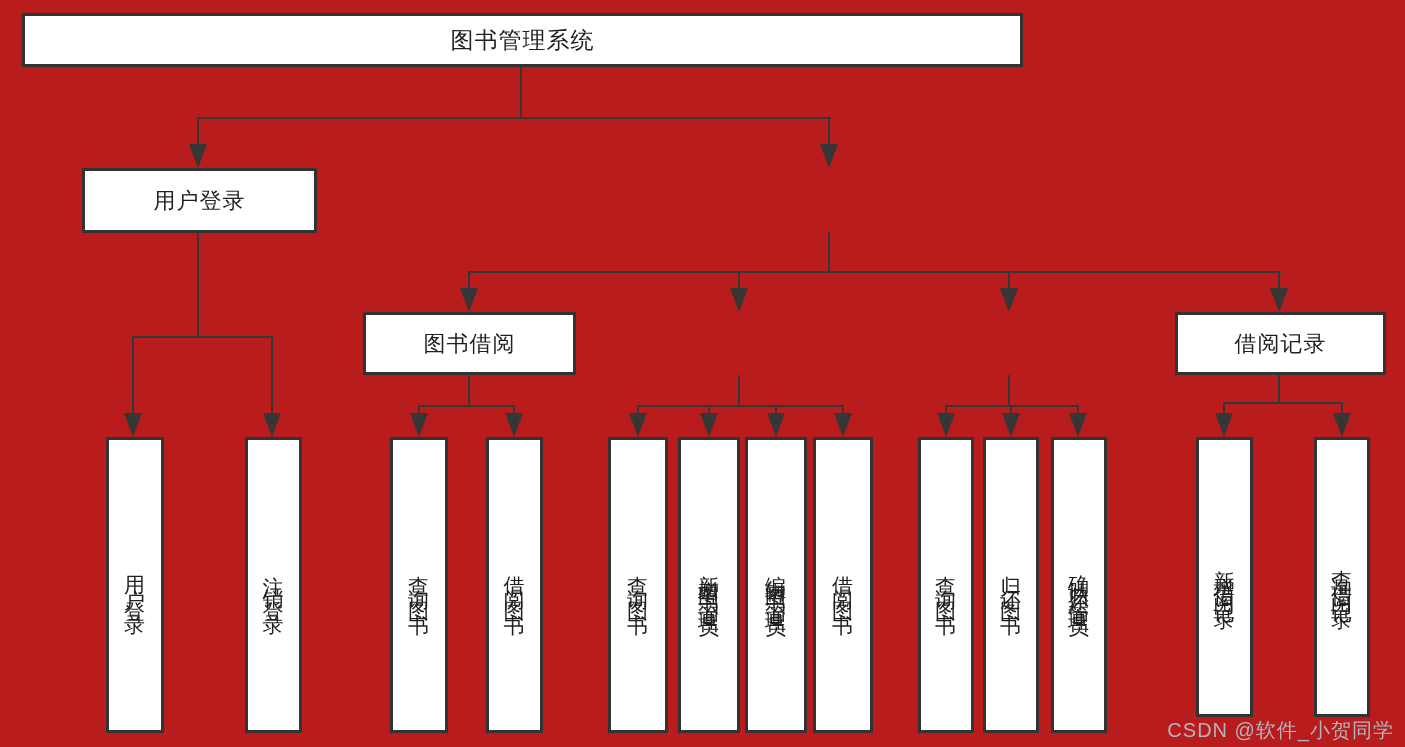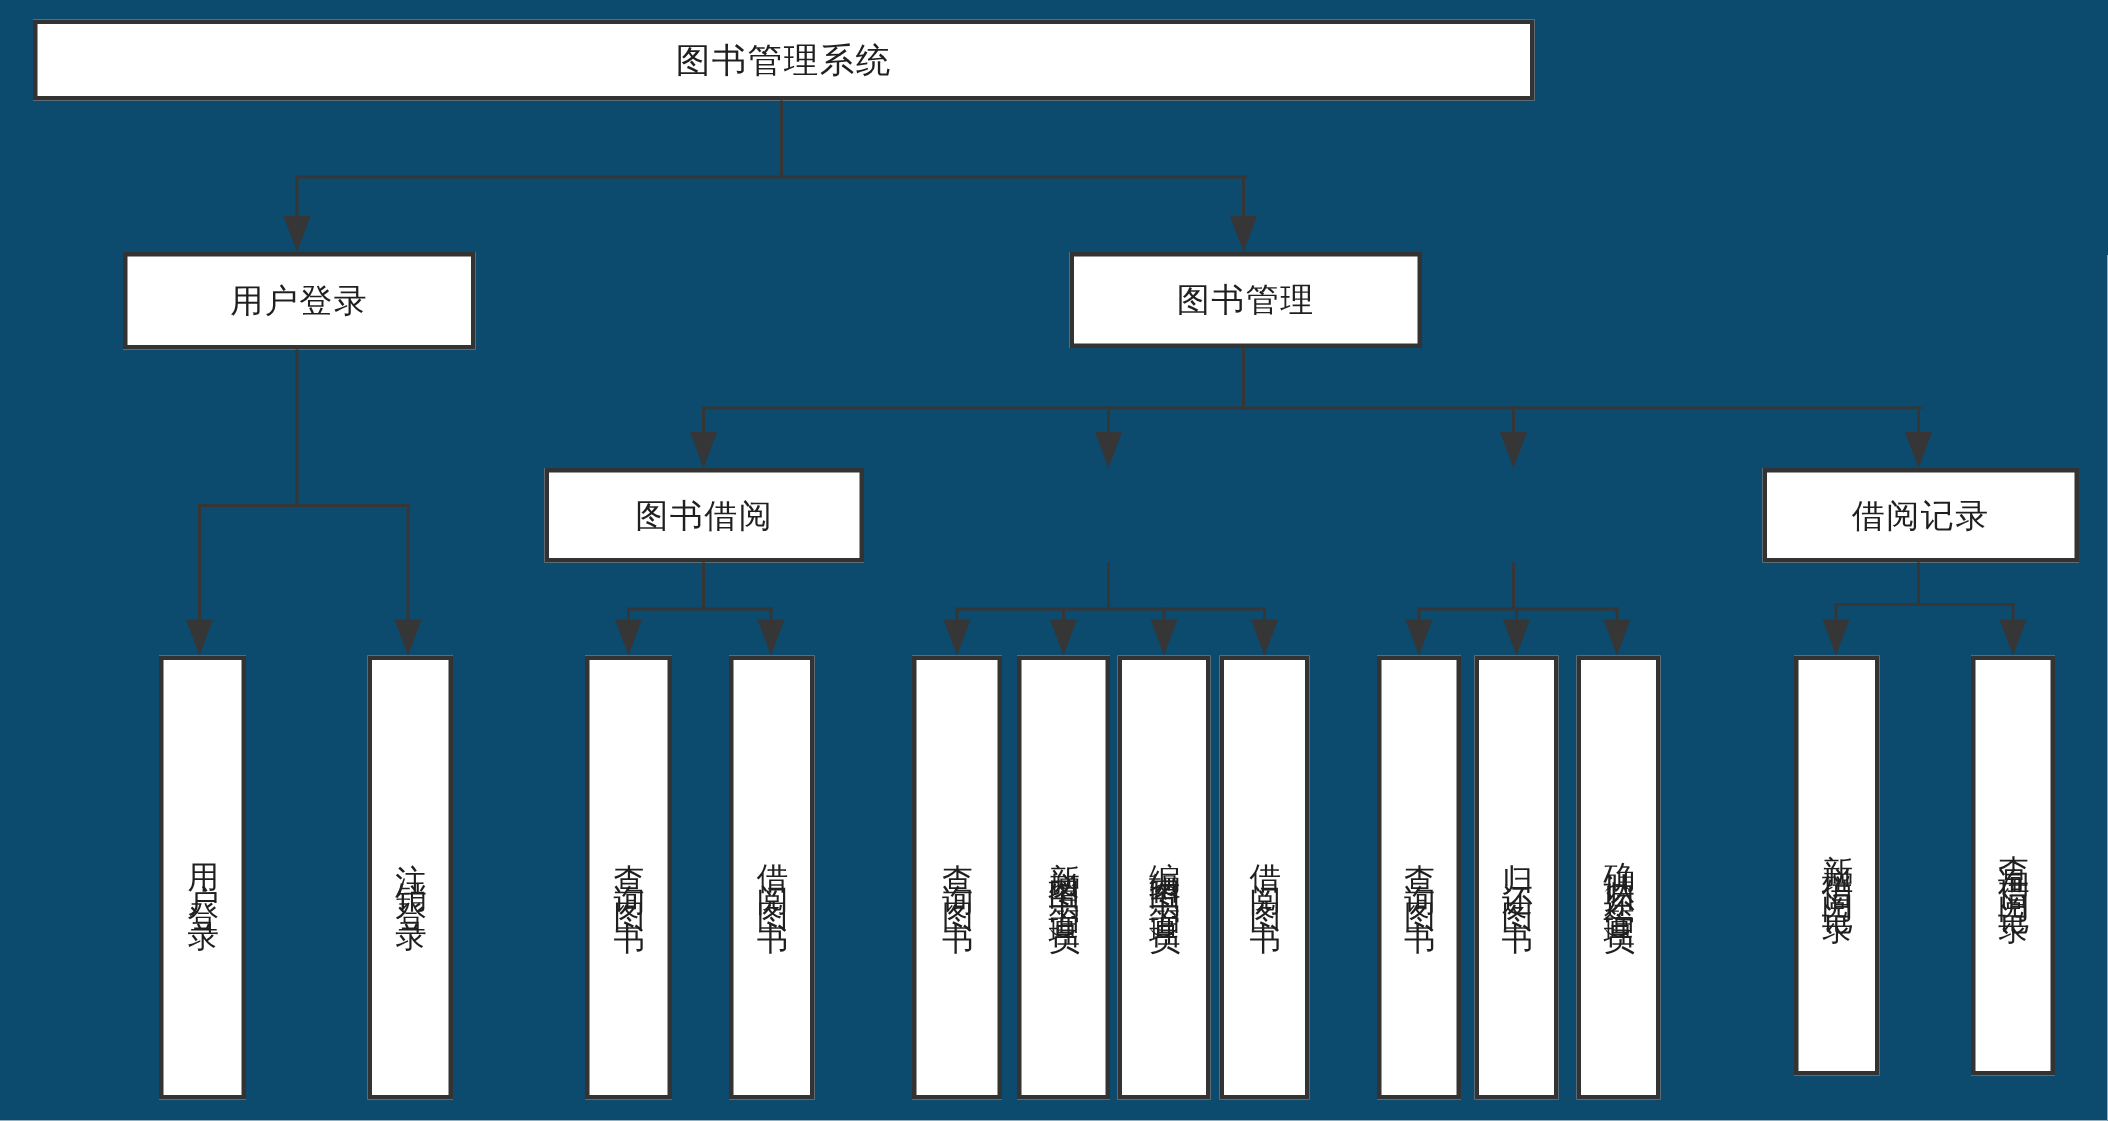--- a/index.html
+++ b/index.html
@@ -1,19 +1,19 @@
 <!DOCTYPE html>
 <html><head>
 <meta charset="utf-8">
 <style>
   html,body{margin:0;padding:0;background:#ffffff;}
   .stage{
     position:relative;
     width:1405px;height:747px;
-    background:#0c4a6e;
+    background:#b91c1c;
     font-family:"Liberation Sans","DejaVu Sans",sans-serif;
     overflow:hidden;
   }
   
   .node{
     position:absolute;
     box-sizing:border-box;
     border:3px solid #333333;
     background:#ffffff;
     display:flex;align-items:center;justify-content:center;
@@ -57,21 +57,20 @@
   }
 </style>
 </head>
 <body>
 
 <div class="stage">
 
   <div class="node root" style="left:22px;top:13px;width:1001px;height:54px">图书管理系统</div>
 
   <div class="node" style="left:82px;top:168px;width:235px;height:65px">用户登录</div>
-  <div class="node" style="left:713px;top:168px;width:235px;height:64px">图书管理</div>
 
   <div class="node" style="left:363px;top:312px;width:213px;height:63px">图书借阅</div>
   <div class="node" style="left:1175px;top:312px;width:211px;height:63px">借阅记录</div>
 
   <div class="node leafbox" style="left:106px;top:437px;width:58px;height:296px">
     <span class="vtext">用户登录</span>
   </div>
   <div class="node leafbox" style="left:245px;top:437px;width:57px;height:296px">
     <span class="vtext">注销登录</span>
   </div>
@@ -165,14 +164,15 @@
   <div class="arrow" style="left:1002px;top:413px"></div>
   <div class="arrow" style="left:1069px;top:413px"></div>
 
   <div class="vline" style="left:1278px;top:375px;height:28px"></div>
   <div class="hline" style="left:1224px;top:402px;width:119px"></div>
   <div class="vline" style="left:1223px;top:402px;height:33px"></div>
   <div class="vline" style="left:1341px;top:402px;height:33px"></div>
   <div class="arrow" style="left:1215px;top:413px"></div>
   <div class="arrow" style="left:1333px;top:413px"></div>
 
+  <div class="watermark">CSDN @软件_小贺同学</div>
 
 </div>
 
 </body></html>

